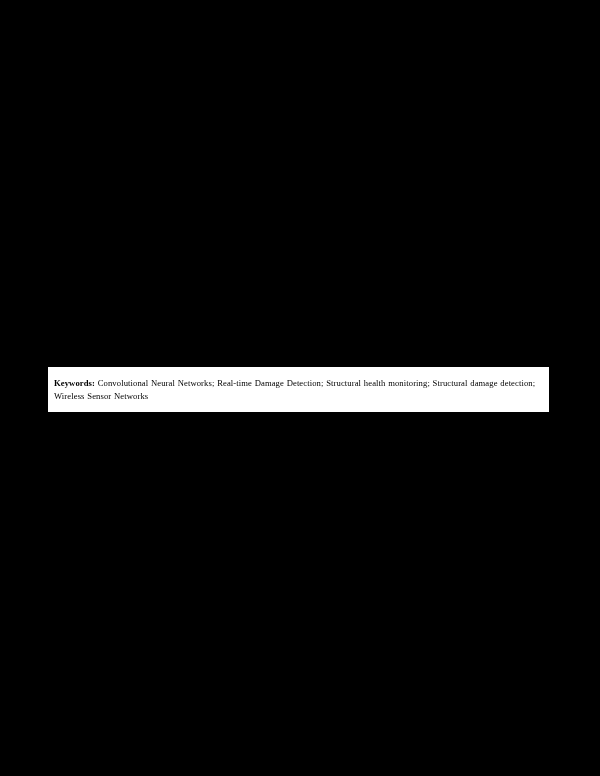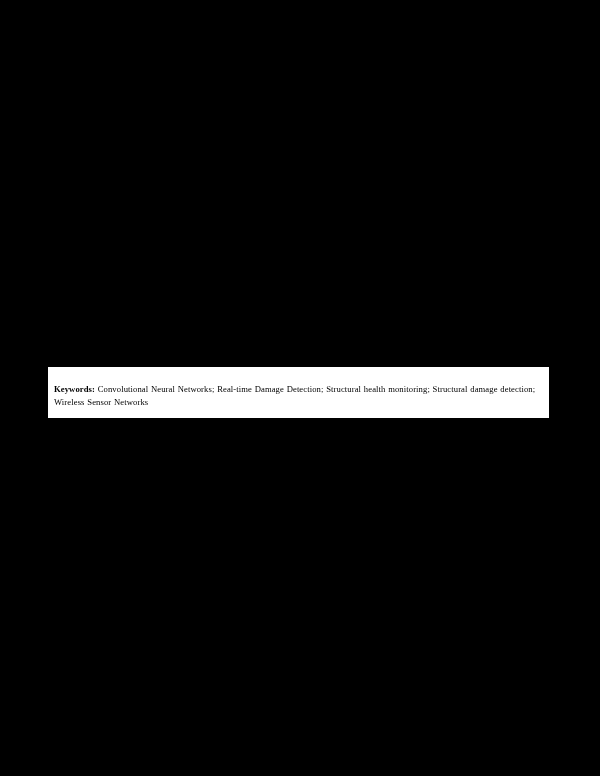--- a/index.html
+++ b/index.html
@@ -19,21 +19,21 @@
     inset: 0;
     background: #000000;
   }
   .keywords-block {
     position: absolute;
     left: 48px;
     top: 367px;
     width: 501px;
     background: #ffffff;
     color: #000000;
-    padding: 16px 6px 8px 6px;
+    padding: 10px 6px 8px 6px;
     box-sizing: border-box;
   }
   .keywords-line {
     font-size: 8.6px;
     line-height: 1.55;
     letter-spacing: 0.1px;
     text-align: left;
     word-spacing: 0.5px;
   }
   .keywords-label {

